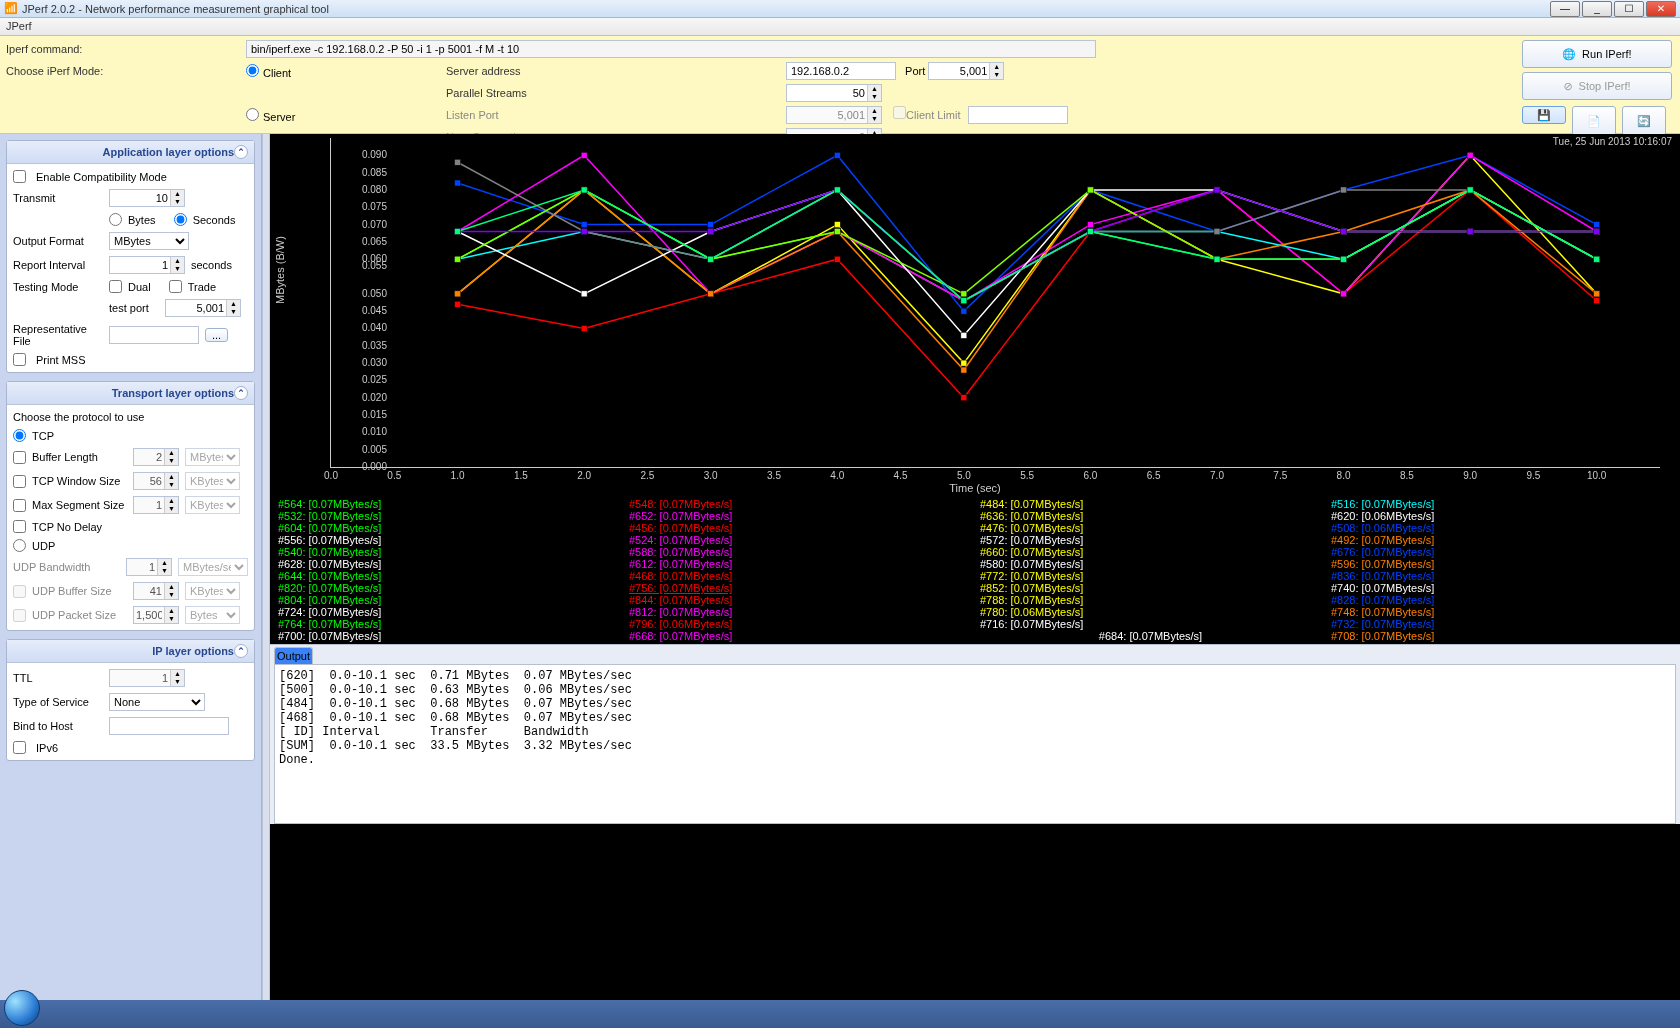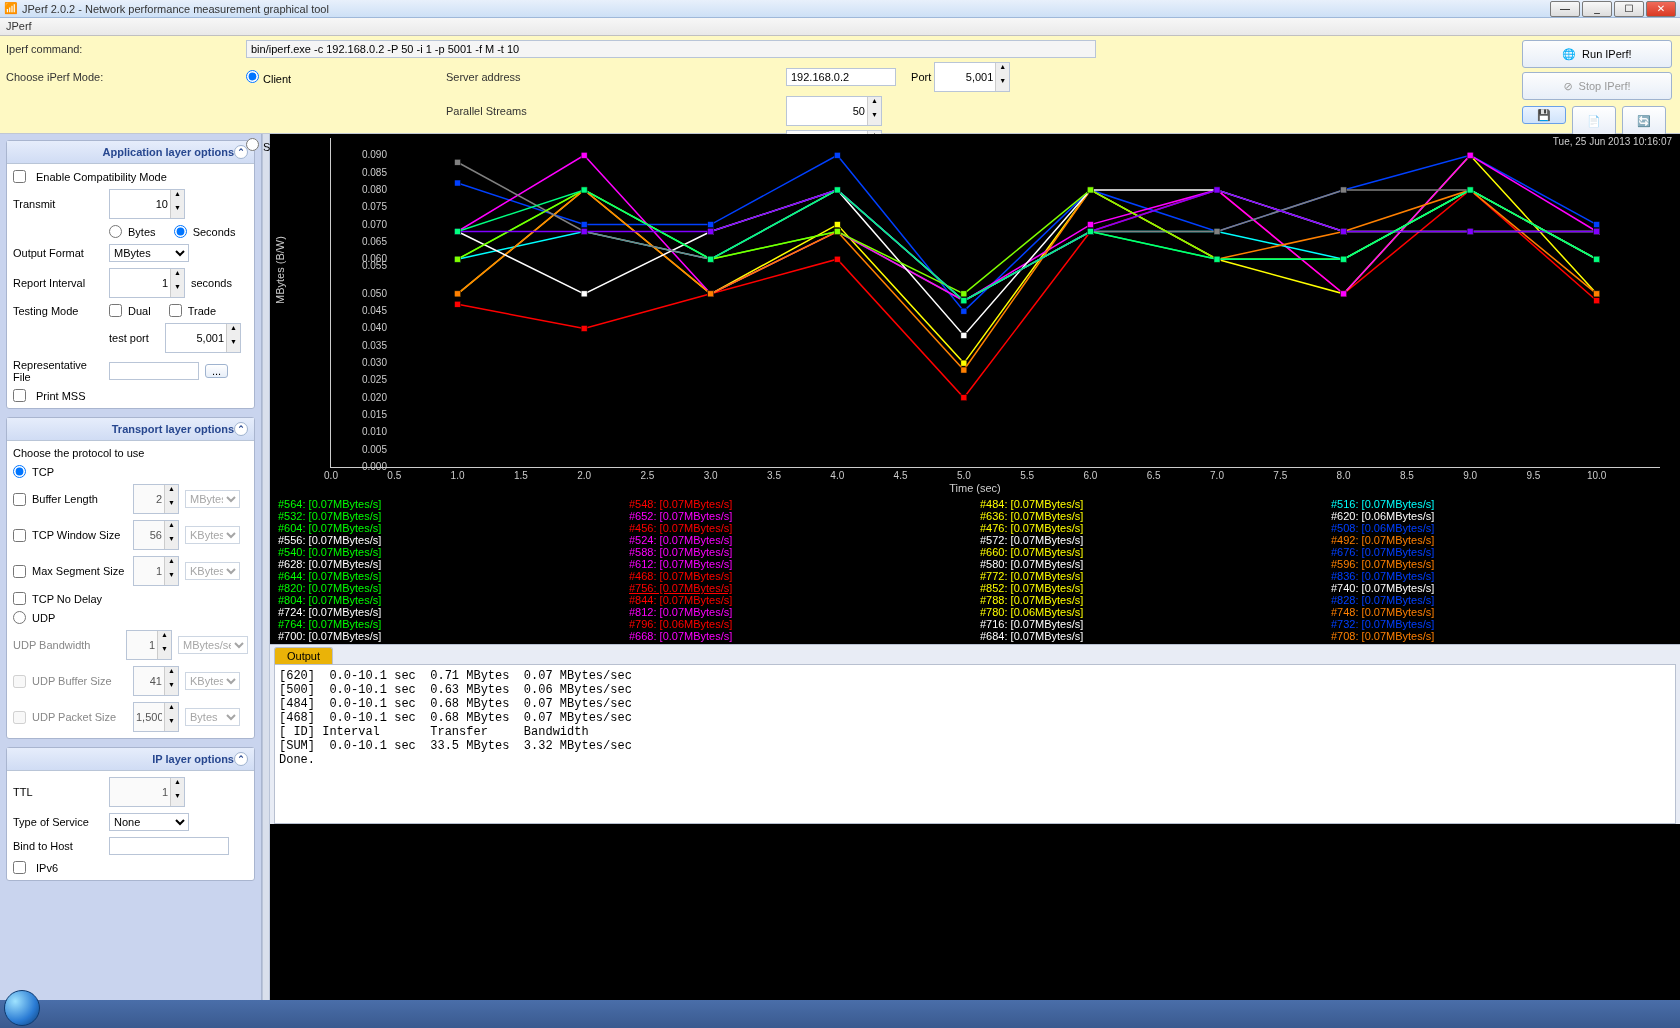--- a/index.html
+++ b/index.html
@@ -12,21 +12,21 @@
 .winbtn { width: 30px; height: 16px; border: 1px solid #7a7a7a; background: linear-gradient(#f8f8f8,#ddd); border-radius: 2px; display:flex;align-items:center;justify-content:center;font-size:10px;cursor:pointer;}
 .winbtn.close { background: linear-gradient(#f06a5a,#d93a24); color:#fff; }
 
 .menubar { height: 18px; background: linear-gradient(#f7f7f7,#e9e9e9); border-bottom: 1px solid #c0c0c0; padding: 2px 6px; color: #333; }
 
 .topform { background: #fef9c3; padding: 4px 6px 6px 6px; border-bottom: 1px solid #c0c7d4; display: grid; grid-template-columns: 240px 200px 340px 360px auto; row-gap: 4px; align-items: center; position: relative; }
 .topform label { color: #333; }
 .txt { border: 1px solid #b9c5d7; background: #fff; height: 18px; padding: 1px 4px; }
 .txt.ro { background: #f5f5f5; }
 .txt.cmd { width: 850px; }
-.spin { display:inline-flex; border:1px solid #b9c5d7; background:#fff; height:30px; }
+.spin { display:inline-flex; border:1px solid #b9c5d7; background:#fff; height:18px; }
 .spin input { border:none; width:60px; text-align:right; padding:0 2px; }
 .spin .ar { width:14px; display:flex; flex-direction:column; border-left:1px solid #ccc;}
 .spin .ar span { flex:1; font-size:7px; text-align:center; line-height:8px; cursor:pointer; background:#eee;}
 .radio { margin-right: 4px; }
 
 .rightbtns { position:absolute; right:8px; top:4px; display:flex; flex-direction:column; gap:4px; width:150px;}
 .bigbtn { height:28px; border:1px solid #9fb3cf; border-radius:3px; background:linear-gradient(#fdfdfd,#e7eef8); display:flex; align-items:center; justify-content:center; gap:6px; cursor:pointer;}
 .bigbtn.dis { color:#9a9a9a; cursor:default;}
 .iconrow { display:flex; gap:6px; margin-top:2px;}
 .iconbtn { width:44px; height:30px; border:1px solid #9fb3cf; border-radius:3px; background:linear-gradient(#fff,#e8eef8); display:flex;align-items:center;justify-content:center;cursor:pointer;}
@@ -53,21 +53,21 @@
 .ytick { position:absolute; left:18px; color:#ccc; font-size:10px; text-align:right; width:38px;}
 .xtick { position:absolute; bottom:-14px; color:#ccc; font-size:10px; transform:translateX(-50%);}
 .xlab { text-align:center; color:#ccc; font-size:11px; margin-top:14px;}
 svg.lines { position:absolute; left:0; top:0; width:100%; height:100%; }
 
 .legend { padding:4px 8px 2px 8px; display:grid; grid-template-columns: repeat(4, 1fr); column-gap:10px; row-gap:0px; font-family: "Courier New", monospace; font-size:11px; height:150px; overflow:hidden;}
 .lgitem { white-space:nowrap; }
 
 .outputwrap { background:#e8ecf5; border-top:1px solid #b8c0d0; display:flex; flex-direction:column; height:180px;}
 .tabstrip { display:flex; padding:2px 4px 0 4px; }
-.tab { border:1px solid #b8c0d0; border-bottom:none; background:#eab308; padding:2px 12px; border-radius:3px 3px 0 0; cursor:pointer;}
+.tab { border:1px solid #b8c0d0; border-bottom:none; background:#3b82f6; padding:2px 2px; border-radius:3px 3px 0 0; cursor:pointer;}
 .outbox { flex:1; background:#fff; border:1px solid #b8c0d0; margin:0 4px; padding:4px; font-family:"Courier New",monospace; font-size:12px; white-space:pre; overflow:auto;}
 .outfoot { display:flex; justify-content:center; align-items:center; gap:10px; padding:4px; }
 .btn { border:1px solid #9fb3cf; background:linear-gradient(#fff,#e7eef8); padding:2px 14px; border-radius:3px; cursor:pointer;}
 
 .taskbar { height:28px; background:linear-gradient(#4a6ea9,#3a5a8f); position:relative;}
 .startorb { position:absolute; left:4px; bottom:2px; width:36px; height:36px; border-radius:18px; background:radial-gradient(circle at 30% 30%, #9fe3ff, #2a7bd4 60%, #0d3a70); border:1px solid #0d3a70;}
 </style>
 </head>
 <body>
 
@@ -92,21 +92,21 @@
 
   <label>Choose iPerf Mode:</label>
   <div>
     <input type="radio" class="radio" checked="" style=""><span>Client</span>
   </div>
   <div>
     <label style="width:110px;display:inline-block;">Server address</label>
   </div>
   <div>
     <input class="txt" style="width: 110px;" value="192.168.0.2">
-    <span style="margin-left:12px">Port</span>
+    <span style="margin-left:6px">Port</span>
     <span class="spin">
         <input value="5,001" style="">
         <span class="ar">
           <span>▲</span>
           <span>▼</span>
         </span>
       </span>
   </div>
   <div></div>
 
@@ -342,21 +342,21 @@
             <span class="spin">
               <input disabled="" value="1" style="">
               <span class="ar">
                 <span>▲</span>
                 <span>▼</span>
               </span>
             </span>
           </div>
         <div class="row">
             <label>Type of Service</label>
-            <select class="sel" style="width:80px"><option>None</option></select>
+            <select class="sel" style="width:96px"><option>None</option></select>
           </div>
         <div class="row">
             <label>Bind to Host</label>
             <input class="txt" style="width: 120px;">
           </div>
         <div class="row">
             <input type="checkbox" class="chk" style="">
             <span>IPv6</span>
           </div>
       </div>
@@ -589,21 +589,21 @@
         <div class="lgitem" style="color: rgb(255, 255, 255);">#724: [0.07MBytes/s]</div>
         <div class="lgitem" style="color: rgb(255, 0, 255);">#812: [0.07MBytes/s]</div>
         <div class="lgitem" style="color: rgb(255, 255, 0);">#780: [0.06MBytes/s]</div>
         <div class="lgitem" style="color: rgb(255, 128, 0);">#748: [0.07MBytes/s]</div>
         <div class="lgitem" style="color: rgb(0, 255, 0);">#764: [0.07MBytes/s]</div>
         <div class="lgitem" style="color: rgb(255, 0, 0);">#796: [0.06MBytes/s]</div>
         <div class="lgitem" style="color: rgb(255, 255, 255);">#716: [0.07MBytes/s]</div>
         <div class="lgitem" style="color: rgb(0, 64, 255);">#732: [0.07MBytes/s]</div>
         <div class="lgitem" style="color: rgb(255, 255, 255);">#700: [0.07MBytes/s]</div>
         <div class="lgitem" style="color: rgb(255, 0, 255);">#668: [0.07MBytes/s]</div>
-        <div class="lgitem" style="color: rgb(255, 255, 255);">#684: [0.07MBytes/s]</div>
+        <div class="lgitem" style="color: rgb(255, 255, 255); text-align: center;">#684: [0.07MBytes/s]</div>
         <div class="lgitem" style="color: rgb(255, 128, 0);">#708: [0.07MBytes/s]</div>
         <div class="lgitem" style="color: rgb(0, 255, 0);">#692: [0.07MBytes/s]</div>
         <div class="lgitem" style="color: rgb(255, 0, 0);">#500: [0.06MBytes/s]</div>
         <div class="lgitem" style="color: rgb(0, 0, 0);"></div>
         <div class="lgitem" style="color: rgb(0, 0, 0);"></div>
       </div>
 
     <div class="outputwrap">
       <div class="tabstrip">
           <div class="tab">Output</div>

